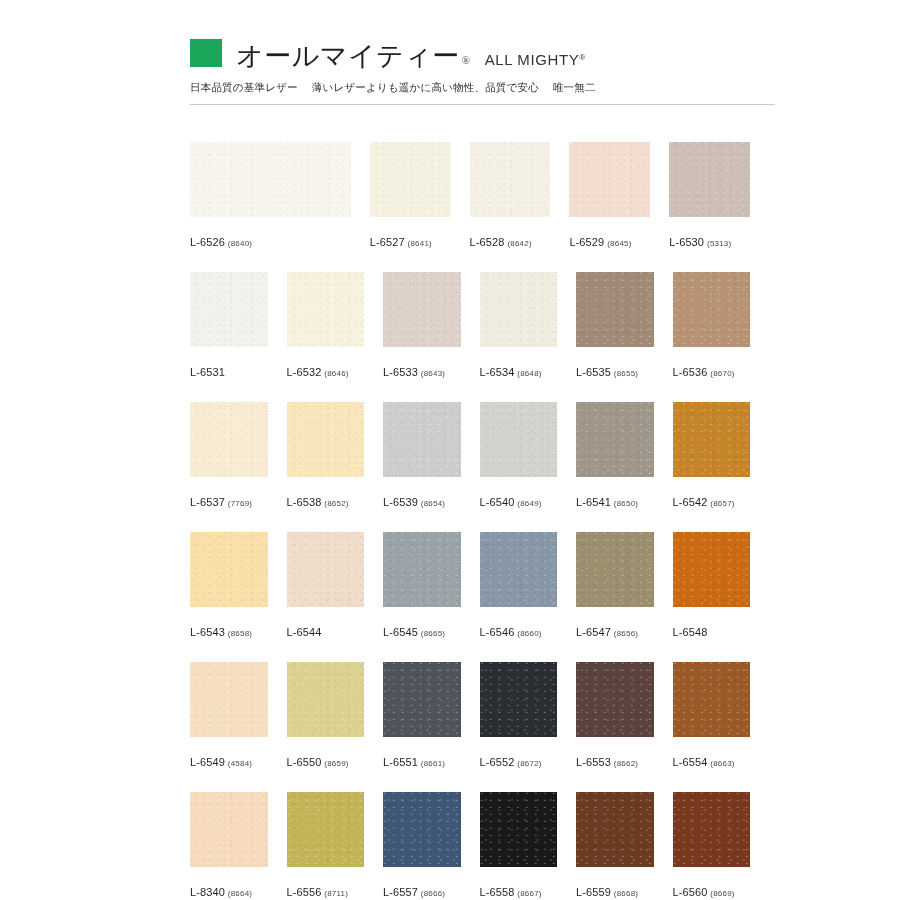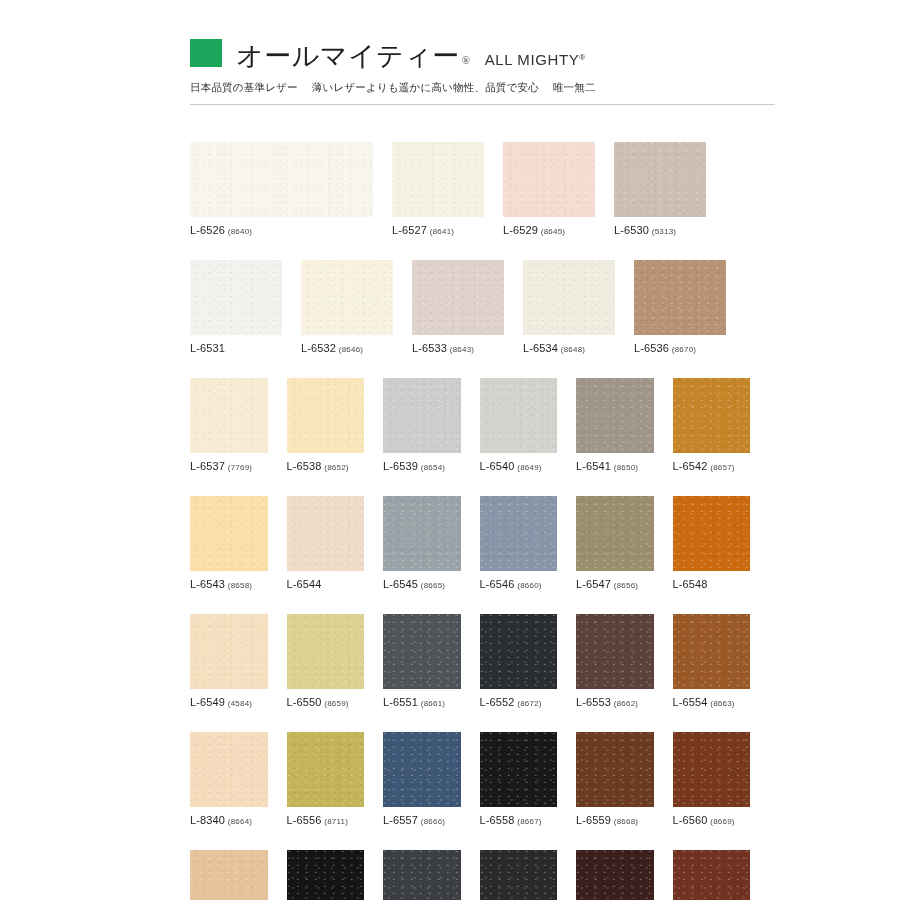--- a/index.html
+++ b/index.html
@@ -108,21 +108,21 @@
     background-image:
       radial-gradient(ellipse 2.2px 1.6px at 20% 20%, rgba(255,255,255,0.40), rgba(255,255,255,0) 70%),
       radial-gradient(ellipse 2.0px 1.5px at 70% 55%, rgba(0,0,0,0.10), rgba(0,0,0,0) 70%),
       radial-gradient(ellipse 2.6px 1.8px at 45% 80%, rgba(255,255,255,0.28), rgba(255,255,255,0) 70%),
       radial-gradient(ellipse 1.8px 1.4px at 88% 12%, rgba(0,0,0,0.09), rgba(0,0,0,0) 70%);
     background-size: 9px 7px, 11px 8px, 13px 10px, 7px 6px;
     mix-blend-mode: normal;
     opacity: 0.95;
   }
   .label {
-    margin-top: 7px;
+    margin-top: 19px;
     font-size: 11px;
     color: #231f20;
     letter-spacing: 0.1px;
     white-space: nowrap;
   }
   .label .alt {
     font-size: 8px;
     color: #4a4a4a;
     margin-left: 3px;
     letter-spacing: 0.2px;
@@ -154,20 +154,26 @@
           </div>
           <div class="label"><span>L-6526</span><span class="alt">(8640)</span></div>
         </div>
         <div class="cell">
           <div class="swatch" style="background: rgb(246, 242, 226);">
             <div class="grain"></div>
           </div>
           <div class="label"><span>L-6527</span><span class="alt">(8641)</span></div>
         </div>
         <div class="cell">
+          <div class="swatch" style="background: rgb(244, 240, 227);">
+            <div class="grain"></div>
+          </div>
+          <div class="label"><span>L-6528</span><span class="alt">(8642)</span></div>
+        </div>
+        <div class="cell">
           <div class="swatch" style="background: rgb(245, 221, 210);">
             <div class="grain"></div>
           </div>
           <div class="label"><span>L-6529</span><span class="alt">(8645)</span></div>
         </div>
         <div class="cell">
           <div class="swatch" style="background: rgb(205, 191, 182);">
             <div class="grain"></div>
           </div>
           <div class="label"><span>L-6530</span><span class="alt">(5313)</span></div>
@@ -192,20 +198,26 @@
           </div>
           <div class="label"><span>L-6533</span><span class="alt">(8643)</span></div>
         </div>
         <div class="cell">
           <div class="swatch" style="background: rgb(240, 236, 224);">
             <div class="grain"></div>
           </div>
           <div class="label"><span>L-6534</span><span class="alt">(8648)</span></div>
         </div>
         <div class="cell">
+          <div class="swatch" style="background: rgb(161, 138, 120);">
+            <div class="grain"></div>
+          </div>
+          <div class="label"><span>L-6535</span><span class="alt">(8655)</span></div>
+        </div>
+        <div class="cell">
           <div class="swatch" style="background: rgb(183, 147, 115);">
             <div class="grain"></div>
           </div>
           <div class="label"><span>L-6536</span><span class="alt">(8670)</span></div>
         </div>
       </div>
       <div class="row">
         <div class="cell">
           <div class="swatch" style="background: rgb(249, 236, 212);">
             <div class="grain"></div>

